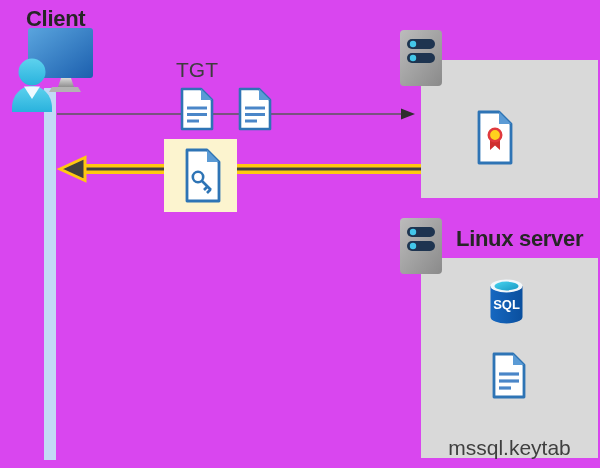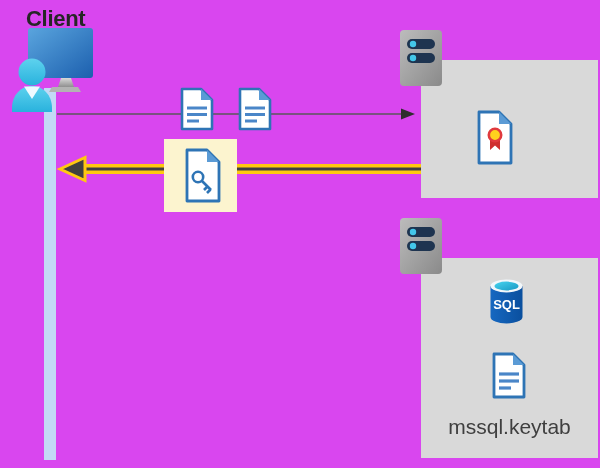--- a/index.html
+++ b/index.html
@@ -1,21 +1,21 @@
 <!DOCTYPE html>
 <html><head>
 <meta charset="utf-8">
 <style>
   html,body{margin:0;padding:0;background:#fff;}
   .canvas{position:relative;width:600px;height:468px;background:#d946ef;
           font-family:"Liberation Sans",sans-serif;overflow:hidden;}
   .abs{position:absolute;}
   .title{font-weight:700;font-size:22px;line-height:26px;color:#262626;letter-spacing:-0.3px;}
   .msg-label{font-weight:400;font-size:21px;color:#3d3d3d;text-align:center;}
-  .file-label{font-weight:400;font-size:21px;color:#3f3f3f;text-align:center;}
+  .file-label{font-weight:400;font-size:21px;color:#3f3f3f;text-align:center;margin-top:21px;}
   .gray-box{background:#d9d9d9;}
   .lifeline{background:#c3d9f5;}
   .highlight{background:#fcf4cf;}
   svg{display:block;}
 </style>
 </head>
 <body>
 
 <div class="canvas">
 
@@ -60,20 +60,21 @@
       <path d="M53,56 h10 l3,9 h-16 z" fill="url(#standGrad)"></path>
       <path d="M44,65 h26 l3,5 h-32 z" fill="#b3b3b3"></path>
     </g>
     <g>
       <circle cx="24" cy="50" r="13.5" fill="url(#personGrad)"></circle>
       <path d="M4,90 v-4 c0,-13 9,-22 20,-22 s20,9 20,22 v4 z" fill="url(#personGrad)"></path>
       <path d="M16,64.5 L24,77 L32,64.5 z" fill="#eefaff"></path>
     </g>
   </svg>
 
+  <div class="abs msg-label" style="left:172px;top:58px;width:50px;">TGT</div>
 
   <svg class="abs" style="left:180px;top:87px;" width="34" height="44" viewBox="0 0 34 44">
     <path d="M2,2 H21 L32,13 V42 H2 Z" fill="#ffffff" stroke="#2e74b5" stroke-width="2.6" stroke-linejoin="round"></path>
     <path d="M21,2 V13 H32 Z" fill="#5b9bd5"></path>
     <g stroke="#4a86c8" stroke-width="3">
       <line x1="7" y1="21" x2="27" y2="21"></line>
       <line x1="7" y1="27.5" x2="27" y2="27.5"></line>
       <line x1="7" y1="34" x2="19" y2="34"></line>
     </g>
   </svg>
@@ -130,20 +131,21 @@
           <stop offset="1" stop-color="#8a8a8a"></stop>
       </linearGradient>
     </defs>
     <rect x="1" y="1" width="42" height="56" rx="4" fill="url(#srvGrad2)"></rect>
     <rect x="8" y="10" width="28" height="10" rx="5" fill="#1e3450"></rect>
     <circle cx="14" cy="15" r="3.2" fill="#43c7ea"></circle>
     <rect x="8" y="24" width="28" height="10" rx="5" fill="#1e3450"></rect>
     <circle cx="14" cy="29" r="3.2" fill="#43c7ea"></circle>
   </svg>
 
+  <div class="abs title" style="left:456px;top:226px;white-space:nowrap;">Linux server</div>
 
   <svg class="abs" style="left:488px;top:278px;" width="37" height="47" viewBox="0 0 37 47">
     <defs>
       <linearGradient id="sqlGrad" x1="0" y1="0" x2="1" y2="0">
         <stop offset="0" stop-color="#1668c1"></stop>
           <stop offset="1" stop-color="#0a4f9e"></stop>
       </linearGradient>
       <linearGradient id="sqlTop" x1="0" y1="0" x2="1" y2="1">
         <stop offset="0" stop-color="#47d4ef"></stop>
           <stop offset="1" stop-color="#1898c4"></stop>

